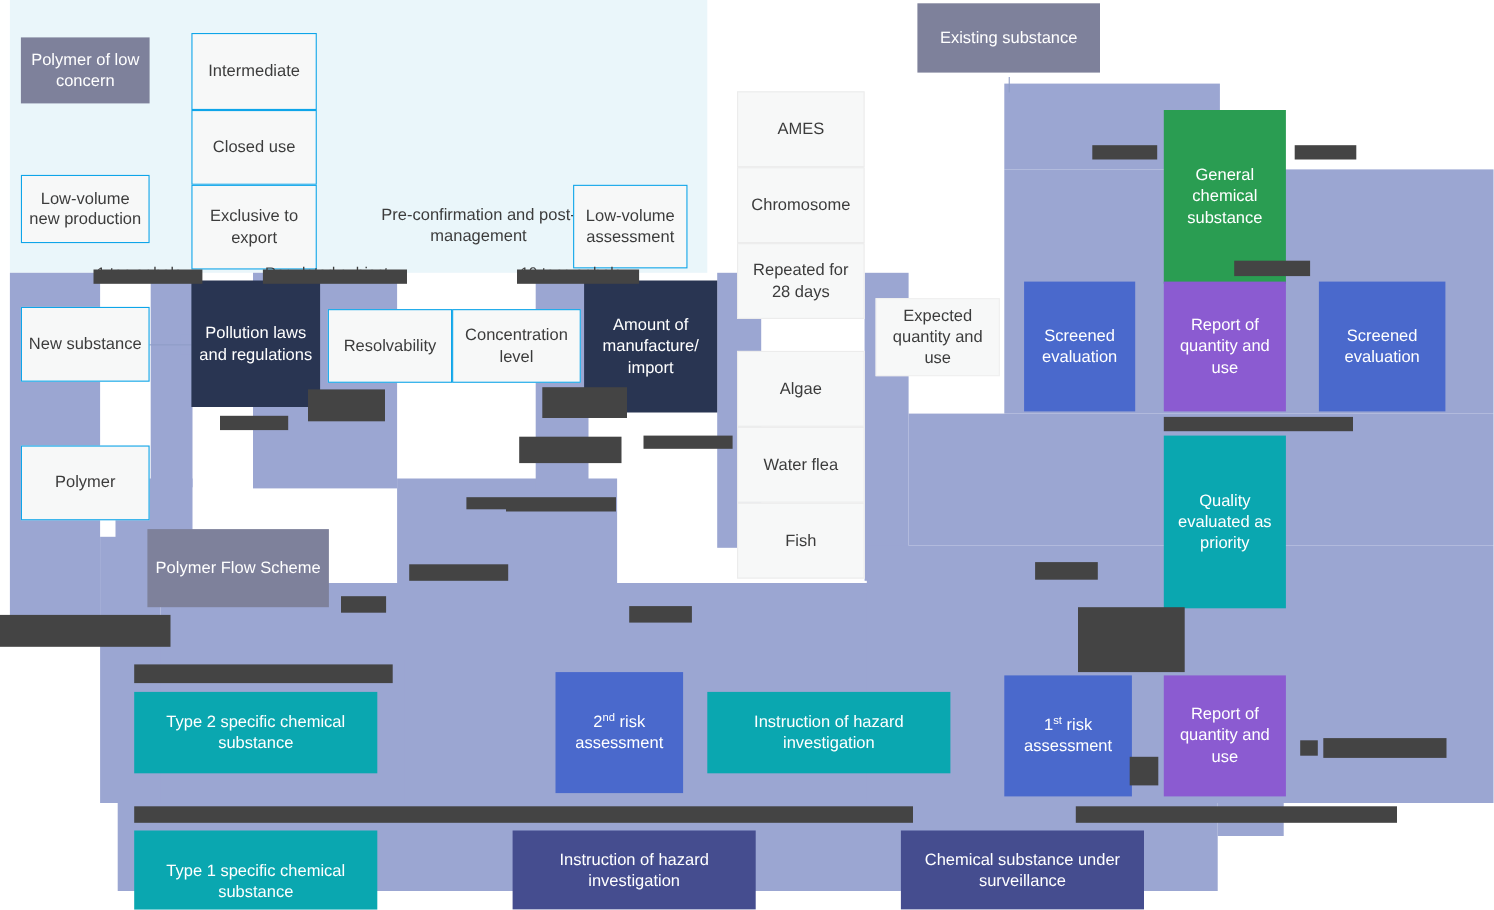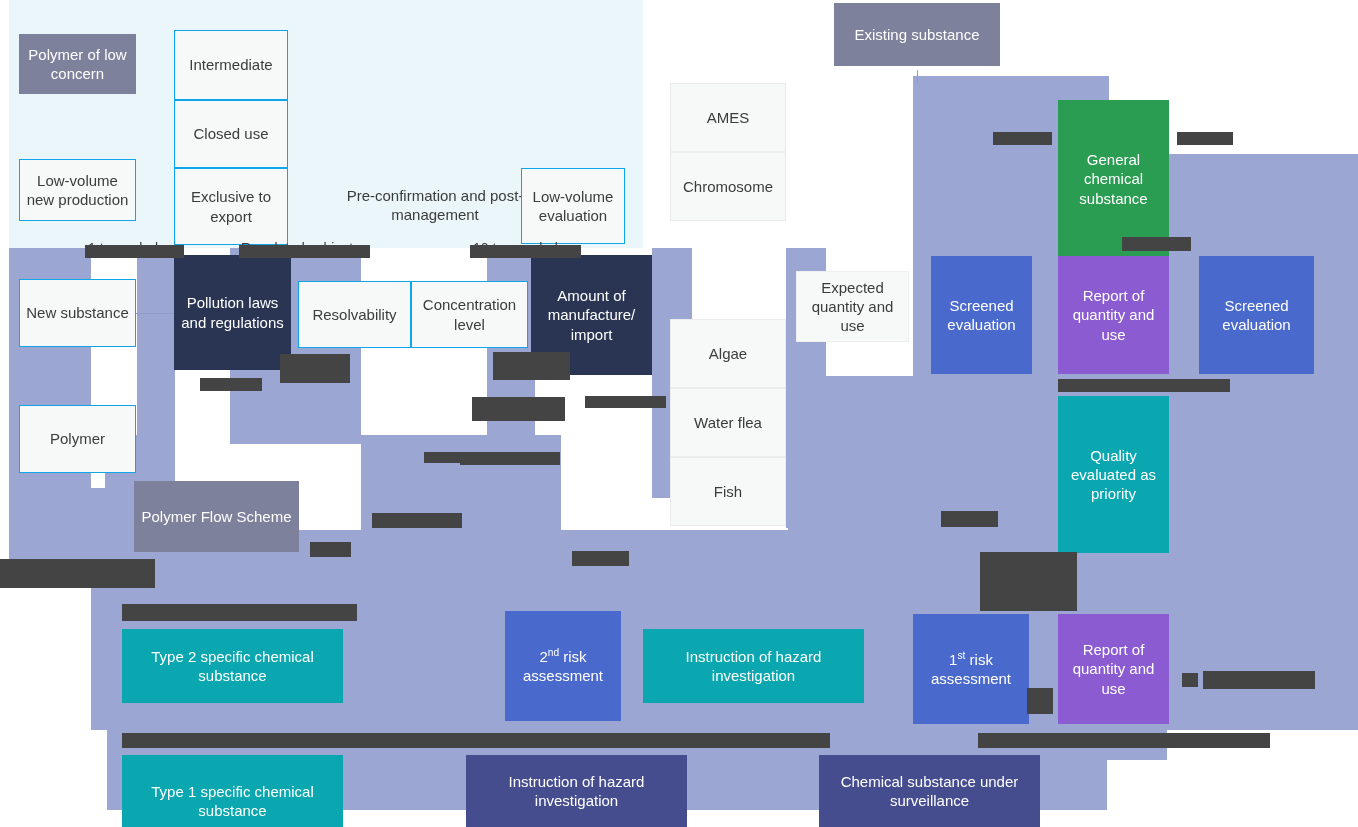--- a/index.html
+++ b/index.html
@@ -93,40 +93,43 @@
   </div>
   <div class="node n-white" style="left:174px;top:168px;width:114px;height:77px;">
     <span>Exclusive to export</span>
   </div>
 
   <div class="node n-plain" style="left:340px;top:182px;width:190px;height:46px;">
     <span>Pre-confirmation and post-management</span>
   </div>
 
   <div class="node n-white" style="left:521px;top:168px;width:104px;height:76px;">
-    <span>Low-volume evaluation</span>
+    <span>Low-volume assessment</span>
   </div>
 
   <div class="node n-white" style="left:19px;top:159px;width:117px;height:62px;">
     <span>Low-volume new production</span>
   </div>
 
   <div class="edgelabel" style="left:88px;top:240px;">1 ton or below</div>
   <div class="edgelabel" style="left:241px;top:240px;">Regulated subject</div>
   <div class="edgelabel" style="left:473px;top:240px;">10 tons or below</div>
 
   <div class="node n-gray" style="left:834px;top:3px;width:166px;height:63px;">
     <span>Existing substance</span>
   </div>
 
   <div class="node cell" style="left:670px;top:83px;width:116px;height:69px;">
     <span>AMES</span>
   </div>
   <div class="node cell" style="left:670px;top:152px;width:116px;height:69px;">
     <span>Chromosome</span>
+  </div>
+  <div class="node cell" style="left:670px;top:221px;width:116px;height:69px;">
+    <span>Repeated for 28 days</span>
   </div>
 
   <div class="node cell" style="left:670px;top:319px;width:116px;height:69px;">
     <span>Algae</span>
   </div>
   <div class="node cell" style="left:670px;top:388px;width:116px;height:69px;">
     <span>Water flea</span>
   </div>
   <div class="node cell" style="left:670px;top:457px;width:116px;height:69px;">
     <span>Fish</span>

